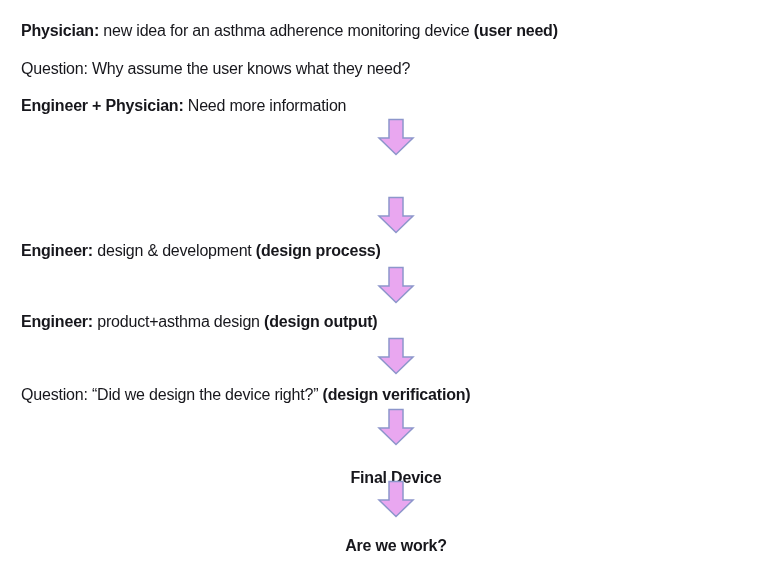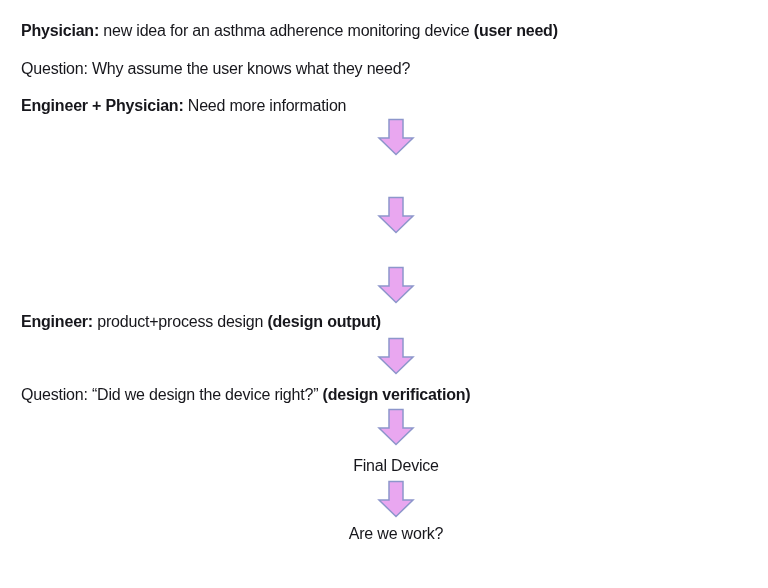--- a/index.html
+++ b/index.html
@@ -21,21 +21,22 @@
     font-size: 16px;
     line-height: 19px;
     color: #17171c;
     white-space: nowrap;
     letter-spacing: -0.2px;
   }
   .lead, .tag { font-weight: bold; }
   .centered {
     left: 396px;
     transform: translateX(-50%);
-    font-weight: normal;
+    font-weight: bold;
+    margin-top: 12px;
   }
   .arrow {
     position: absolute;
     left: 396px;
     transform: translateX(-50%);
     width: 38px; height: 38px;
   }
   .arrow svg { display: block; }
 </style>
 </head>
@@ -55,28 +56,29 @@
     </svg>
   </div>
 
 
   <div class="arrow" style="top:196px">
     <svg width="38" height="38" viewBox="0 0 38 38">
       <polygon points="12,1.5 26,1.5 26,20 36,20 19,36.5 2,20 12,20" stroke-width="1.5" fill="#e9a7f0" stroke="#8d96cb"></polygon>
     </svg>
   </div>
 
+  <div class="line" style="top:241px"><span class="lead">Engineer:</span><span> design &amp; development </span><span class="tag">(design process)</span></div>
 
   <div class="arrow" style="top:266px">
     <svg width="38" height="38" viewBox="0 0 38 38">
       <polygon points="12,1.5 26,1.5 26,20 36,20 19,36.5 2,20 12,20" stroke-width="1.5" fill="#e9a7f0" stroke="#8d96cb"></polygon>
     </svg>
   </div>
 
-  <div class="line" style="top:312px"><span class="lead">Engineer:</span><span> product+process design </span><span class="tag">(design output)</span></div>
+  <div class="line" style="top:312px"><span class="lead">Engineer:</span><span> product+asthma design </span><span class="tag">(design output)</span></div>
 
   <div class="arrow" style="top:337px">
     <svg width="38" height="38" viewBox="0 0 38 38">
       <polygon points="12,1.5 26,1.5 26,20 36,20 19,36.5 2,20 12,20" stroke-width="1.5" fill="#e9a7f0" stroke="#8d96cb"></polygon>
     </svg>
   </div>
 
   <div class="line" style="top:385px"><span>Question: “Did we design the device right?” </span><span class="tag">(design verification)</span></div>
 
   <div class="arrow" style="top:408px">

